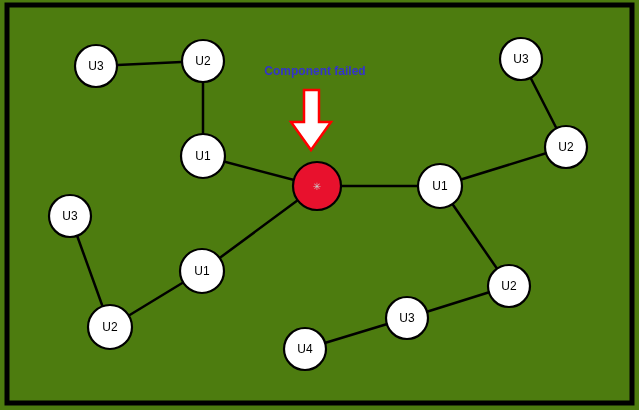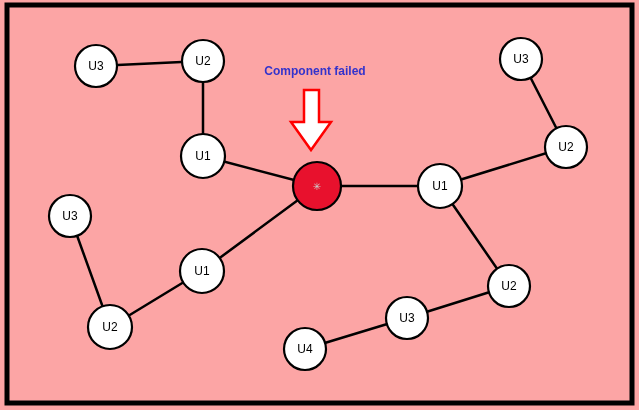--- a/index.html
+++ b/index.html
@@ -5,21 +5,21 @@
   html, body {
     margin: 0;
     padding: 0;
     background: #ffffff;
     font-family: "Liberation Sans", sans-serif;
   }
   .canvas {
     position: relative;
     width: 639px;
     height: 410px;
-    background: #fca5a5;
+    background: #4d7c0f;
     overflow: hidden;
   }
   svg { display: block; }
   .edge {
     stroke: #000000;
     stroke-width: 2.5;
     stroke-linecap: round;
   }
   .node-circle {
     fill: #ffffff;

